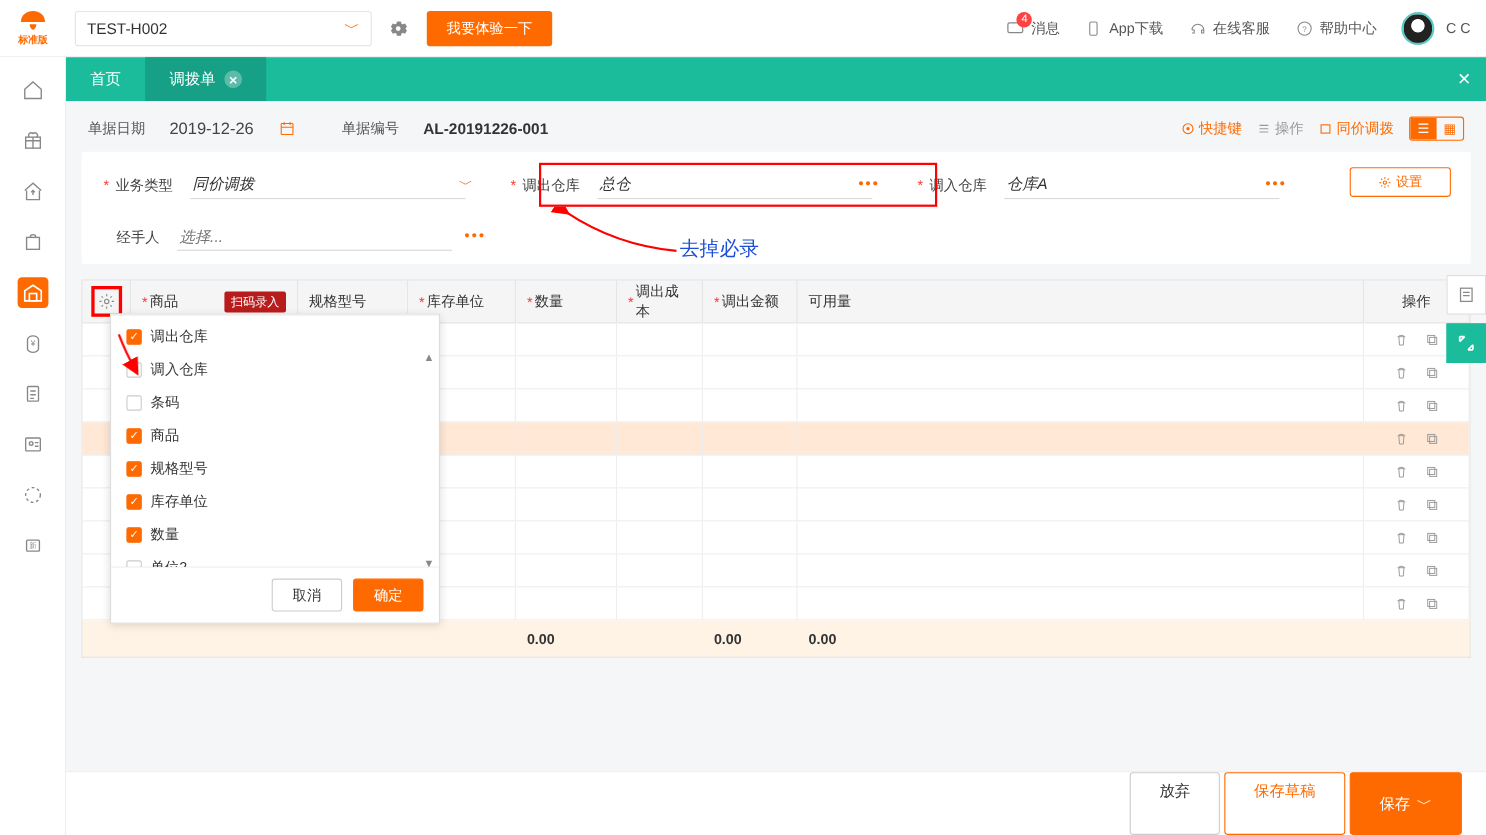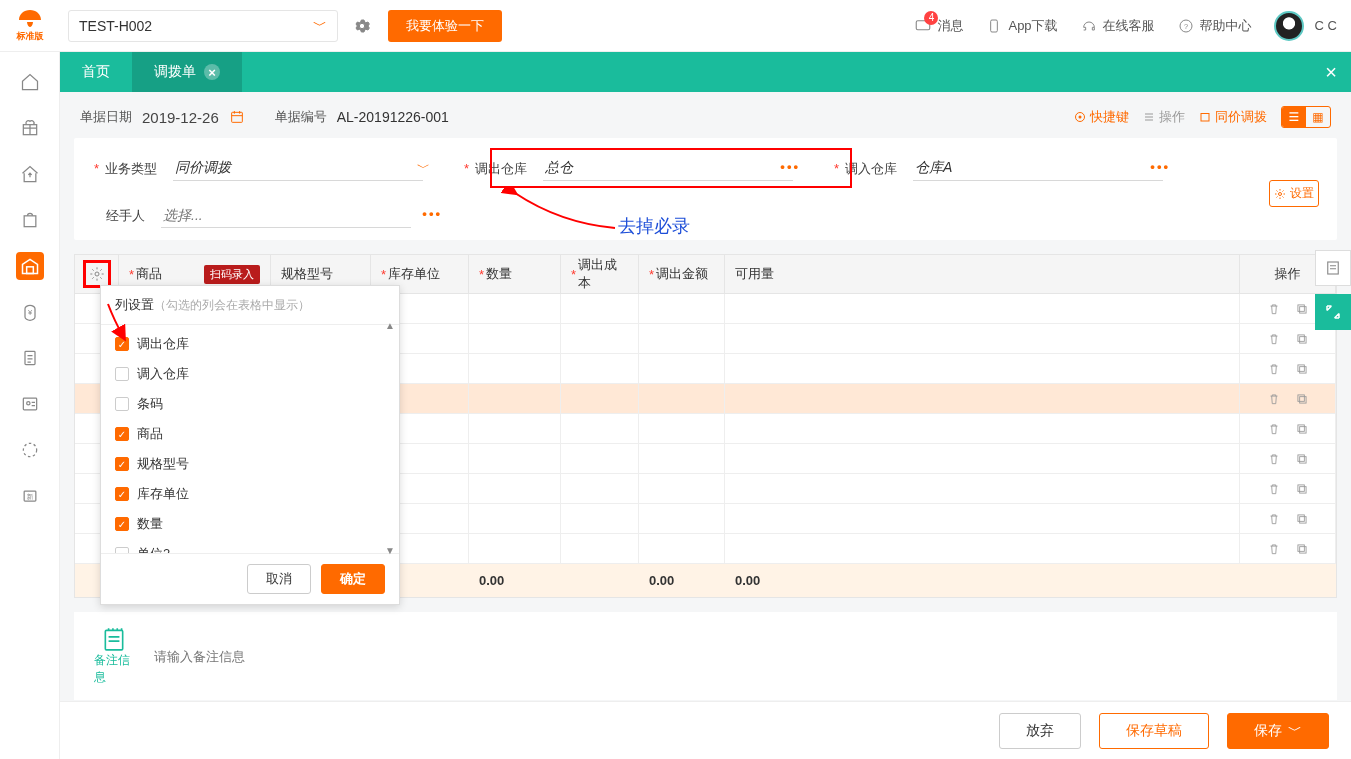--- a/index.html
+++ b/index.html
@@ -28,43 +28,43 @@
 
 
 .tabs{ position:absolute; left:60px; right:0; top:52px; height:40px; background:#1abc9c; display:flex; align-items:stretch; color:#fff;}
 .tab{ padding:0 22px; display:flex; align-items:center; gap:8px; font-size:14px; cursor:pointer;}
 .tab.active{ background:#16a085;}
 .tab-close{ font-size:13px; cursor:pointer; background:rgba(255,255,255,.3); border-radius:50%; width:16px;height:16px;display:flex;align-items:center;justify-content:center; font-weight:bold;}
 .tabs-x{ margin-left:auto; width:40px; display:flex;align-items:center;justify-content:center; cursor:pointer; font-size:20px;}
 
 
 .content{ position:absolute; left:60px; right:0; top:92px; bottom:0; background:#f5f6f7; padding:14px 0 0 0; overflow:hidden;}
-.doc-head{ padding:0 20px 10px 20px; display:flex; align-items:center; gap:10px; font-size:13px; color:#555;}
+.doc-head{ padding:0 20px 10px 20px; display:flex; align-items:center; gap:22px; font-size:13px; color:#555;}
 .doc-date{ color:#444; font-size:15px; }
 .cal-ico{ color:#ff6a00; width:16px;height:16px; }
 .doc-num-label{ margin-left:20px;}
-.doc-num{ color:#333; font-size:14px;}
+.doc-num{ color:#333; font-size:14px;font-weight:bold;}
 .doc-head-right{ margin-left:auto; display:flex; align-items:center; gap:14px; color:#ff6a00; font-size:13px;}
 .dhr-item{ display:flex;align-items:center;gap:4px; color:#999;}
 .dhr-item.orange{ color:#ff6a00;}
 .view-toggle{ display:flex; border:1px solid #ff6a00; border-radius:3px; overflow:hidden;}
 .vt{ width:24px;height:20px;display:flex;align-items:center;justify-content:center;font-size:12px;}
 .vt.on{ background:#ff6a00; color:#fff;}
 
 
 .form-card{ margin:0 14px; background:#fff; border-radius:2px; padding:18px 20px 12px 20px; position:relative;}
 .form-row{ display:flex; align-items:flex-start; gap:30px;}
 .fcell{ display:flex; align-items:center; gap:16px; position:relative;}
 .fcell .req{ color:#ff3b30; margin-right:-10px;}
 .fcell label{ color:#404040; font-size:13px;}
 .finput{ min-width:210px; border:none; border-bottom:1px solid #d8d8d8; padding:4px 2px; font-size:14px; color:#333; outline:none;font-style:italic;}
 .finput.wide{ min-width:250px;}
 .fcell .chev{ color:#ff6a00; position:absolute; right:4px; top:3px;}
 .fcell .dots{ color:#ff6a00; font-weight:bold; letter-spacing:2px; position:absolute; right:4px; top:3px;}
-.settings-btn{ position:absolute; right:18px; top:14px; border:1px solid #ff6a00; color:#ff6a00; padding:4px 4px; border-radius:3px; font-size:12px; display:flex;align-items:center;gap:4px; cursor:pointer;margin-top:28px;}
+.settings-btn{ position:absolute; right:18px; top:14px; border:1px solid #ff6a00; color:#ff6a00; padding:4px 25px; border-radius:3px; font-size:12px; display:flex;align-items:center;gap:4px; cursor:pointer;}
 .annot-box{ position:absolute; left:490px; top:148px; width:362px; height:40px; border:2px solid #ff0000; pointer-events:none; z-index:30;}
 .annot-arrow{ position:absolute; left:500px; top:188px; z-index:30; pointer-events:none;}
 .annot-text{ position:absolute; left:618px; top:214px; color:#1d4ed8; font-size:18px; z-index:30; pointer-events:none;}
 
 
 .table-wrap{ margin:14px 14px 0 14px; background:#fff;}
 .thead{ height:40px; background:#f5f5f5; display:flex; align-items:center; border:1px solid #e5e5e5; font-size:13px; color:#333;}
 .th{ border-right:1px solid #e5e5e5; height:100%; display:flex;align-items:center; padding:0 10px; position:relative;}
 .th .req{ color:#ff3b30; margin-right:2px;}
 .th-gear{ width:44px; justify-content:center;}
@@ -89,32 +89,32 @@
 .pop-title{ padding:10px 14px; color:#333;}
 .pop-title .hint{ color:#aaa; font-size:12px;}
 .pop-list{ max-height:230px; overflow-y:auto; border-top:1px solid #eee; border-bottom:1px solid #eee; padding:4px 0;}
 .pop-item{ padding:6px 14px; display:flex; align-items:center; gap:8px;}
 .cb{ width:14px;height:14px; border:1px solid #ccc; border-radius:2px; display:flex;align-items:center;justify-content:center; font-size:10px; color:#fff;}
 .cb.on{ background:#ff6a00; border-color:#ff6a00;}
 .pop-item:first-child .lbl{}
 .pop-arrow{ position:absolute; left:102px; top:300px; z-index:41; pointer-events:none;}
 .pop-actions{ padding:10px 14px; display:flex; justify-content:flex-end; gap:10px;}
 .btn{ padding:5px 18px; border-radius:3px; font-size:13px; cursor:pointer; border:1px solid #ccc; background:#fff;}
-.btn.primary{ background:#ff6a00; border-color:#ff6a00; color:#fff;font-weight:bold;}
+.btn.primary{ background:#ff6a00; border-color:#ff6a00; color:#fff;}
 .pop-scroll-arrow{ position:absolute; right:4px; top:34px; color:#888; font-size:10px;}
 .pop-scroll-arrow2{ position:absolute; right:4px; bottom:48px; color:#888; font-size:10px;}
 
 
 .remark{ margin:14px; background:#fff; padding:14px 20px; display:flex; align-items:center; gap:20px;}
 .remark-ico{ width:40px; display:flex;flex-direction:column;align-items:center; color:#1abc9c; font-size:12px;}
 .remark-ico svg{ width:26px;height:26px;}
 .remark-input{ flex:1; border:none; outline:none; font-size:13px; color:#999;}
 
 
-.footer{ position:absolute; left:60px; right:0; bottom:0; height:58px; background:#fff; border-top:1px solid #eee; display:flex; align-items:center; justify-content:flex-end; padding:0 22px; gap:18px;}
+.footer{ position:absolute; left:60px; right:0; bottom:0; height:58px; background:#fff; border-top:1px solid #eee; display:flex; justify-content:flex-end; padding:0 22px; gap:4px;}
 .fbtn{ padding:8px 26px; border-radius:3px; font-size:14px; cursor:pointer; border:1px solid #ccc; background:#fff;}
 .fbtn.outline{ border-color:#ff6a00; color:#ff6a00;}
 .fbtn.primary{ background:#ff6a00; border-color:#ff6a00; color:#fff; display:flex;align-items:center;gap:6px;}
 
 
 .floaters{ position:absolute; right:0; top:250px; display:flex; flex-direction:column; gap:8px;}
 .flo{ width:36px;height:36px; background:#fff; border:1px solid #ddd; display:flex;align-items:center;justify-content:center; color:#888; cursor:pointer;}
 .flo.teal{ background:#1abc9c; border-color:#1abc9c; color:#fff;}
 </style>
 </head>
@@ -550,48 +550,35 @@
         <div class="tf c2"></div>
         <div class="tf c3"></div>
       <div class="tf c4">0.00</div>
       <div class="tf c5"></div>
       <div class="tf c6">0.00</div>
       <div class="tf c7">0.00</div>
       <div class="tf" style="width:96px"></div>
     </div>
   </div>
 
-  <div class="remark">
-    <div class="remark-ico">
-      <svg viewBox="0 0 24 24">
-          <rect x="4" y="4" width="16" height="18" rx="1" fill="none" stroke="#1abc9c" stroke-width="1.5"></rect>
-          <path d="M7 4v-2M11 4v-2M15 4v-2M19 4v-2M7 10h10M7 14h10" stroke="#1abc9c" stroke-width="1.5"></path>
-        </svg>
-      <span>备注信息</span>
-    </div>
-    <input class="remark-input" placeholder="请输入备注信息" style="">
-  </div>
 
 </div>
 
 <div class="annot-box"></div>
 <svg class="annot-arrow" width="120" height="50">
   <defs>
       <marker id="ah" markerWidth="8" markerHeight="8" refX="2" refY="4" orient="auto">
         <path d="M8 0L0 4l8 4z" fill="#ff0000"></path>
       </marker>
     </defs>
   <path d="M115 40 Q60 35 15 5" fill="none" stroke="#ff0000" stroke-width="2" marker-end="url(#ah)"></path>
 </svg>
 <div class="annot-text">去掉必录</div>
 
 <div class="popover">
-  <div class="pop-title">
-    <span>列设置</span><span class="hint">（勾选的列会在表格中显示）</span>
-  </div>
   <div class="pop-list">
       <div class="pop-item">
         <span class="cb on">✓</span>
         <span class="lbl">调出仓库</span>
       </div>
       <div class="pop-item">
         <span class="cb "></span>
         <span class="lbl">调入仓库</span>
       </div>
       <div class="pop-item">

